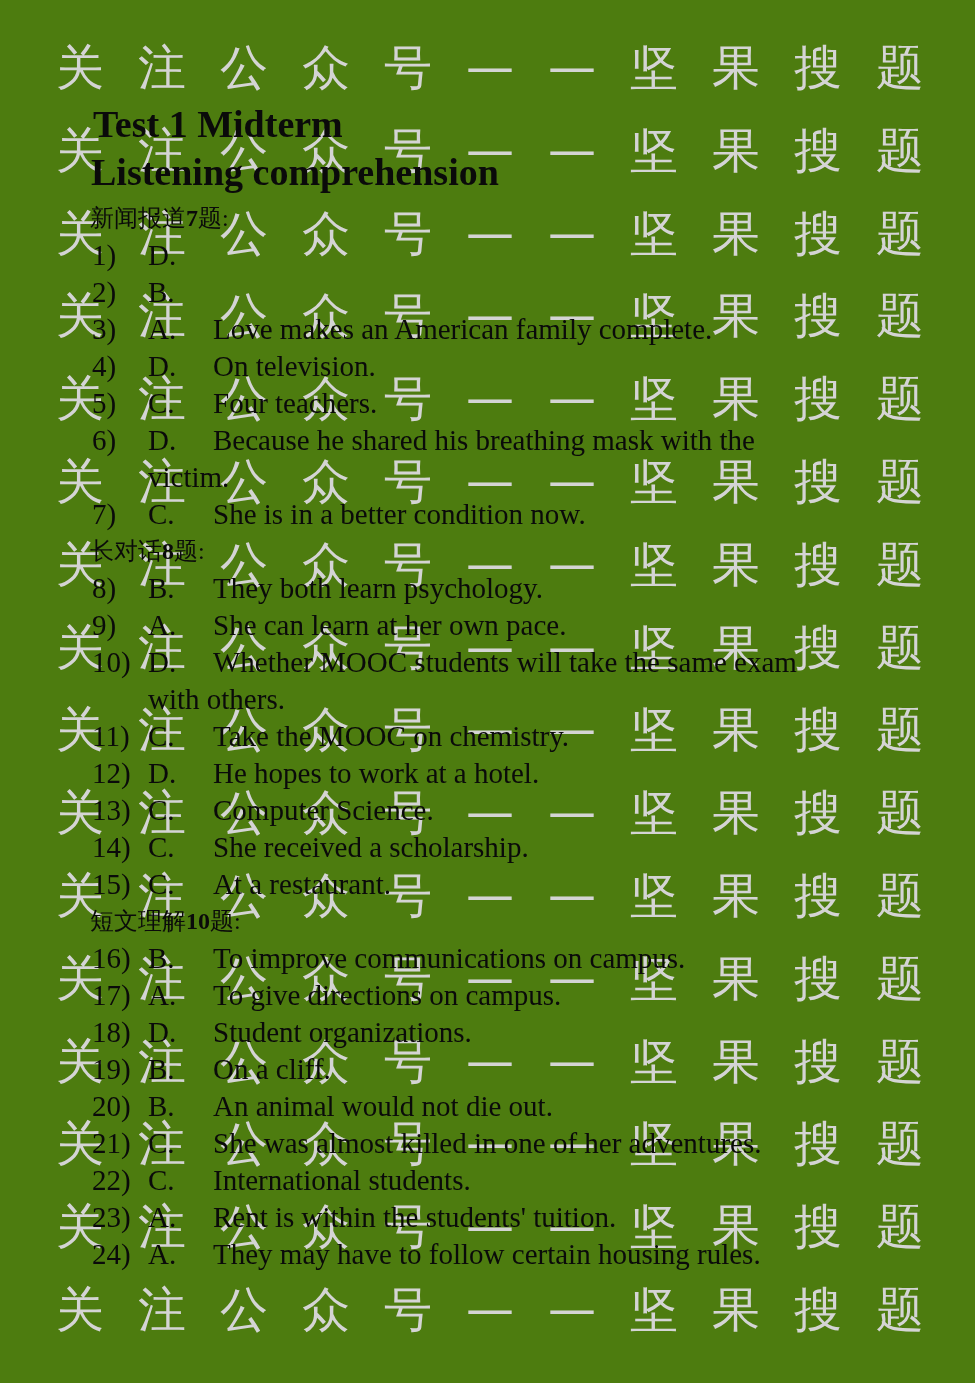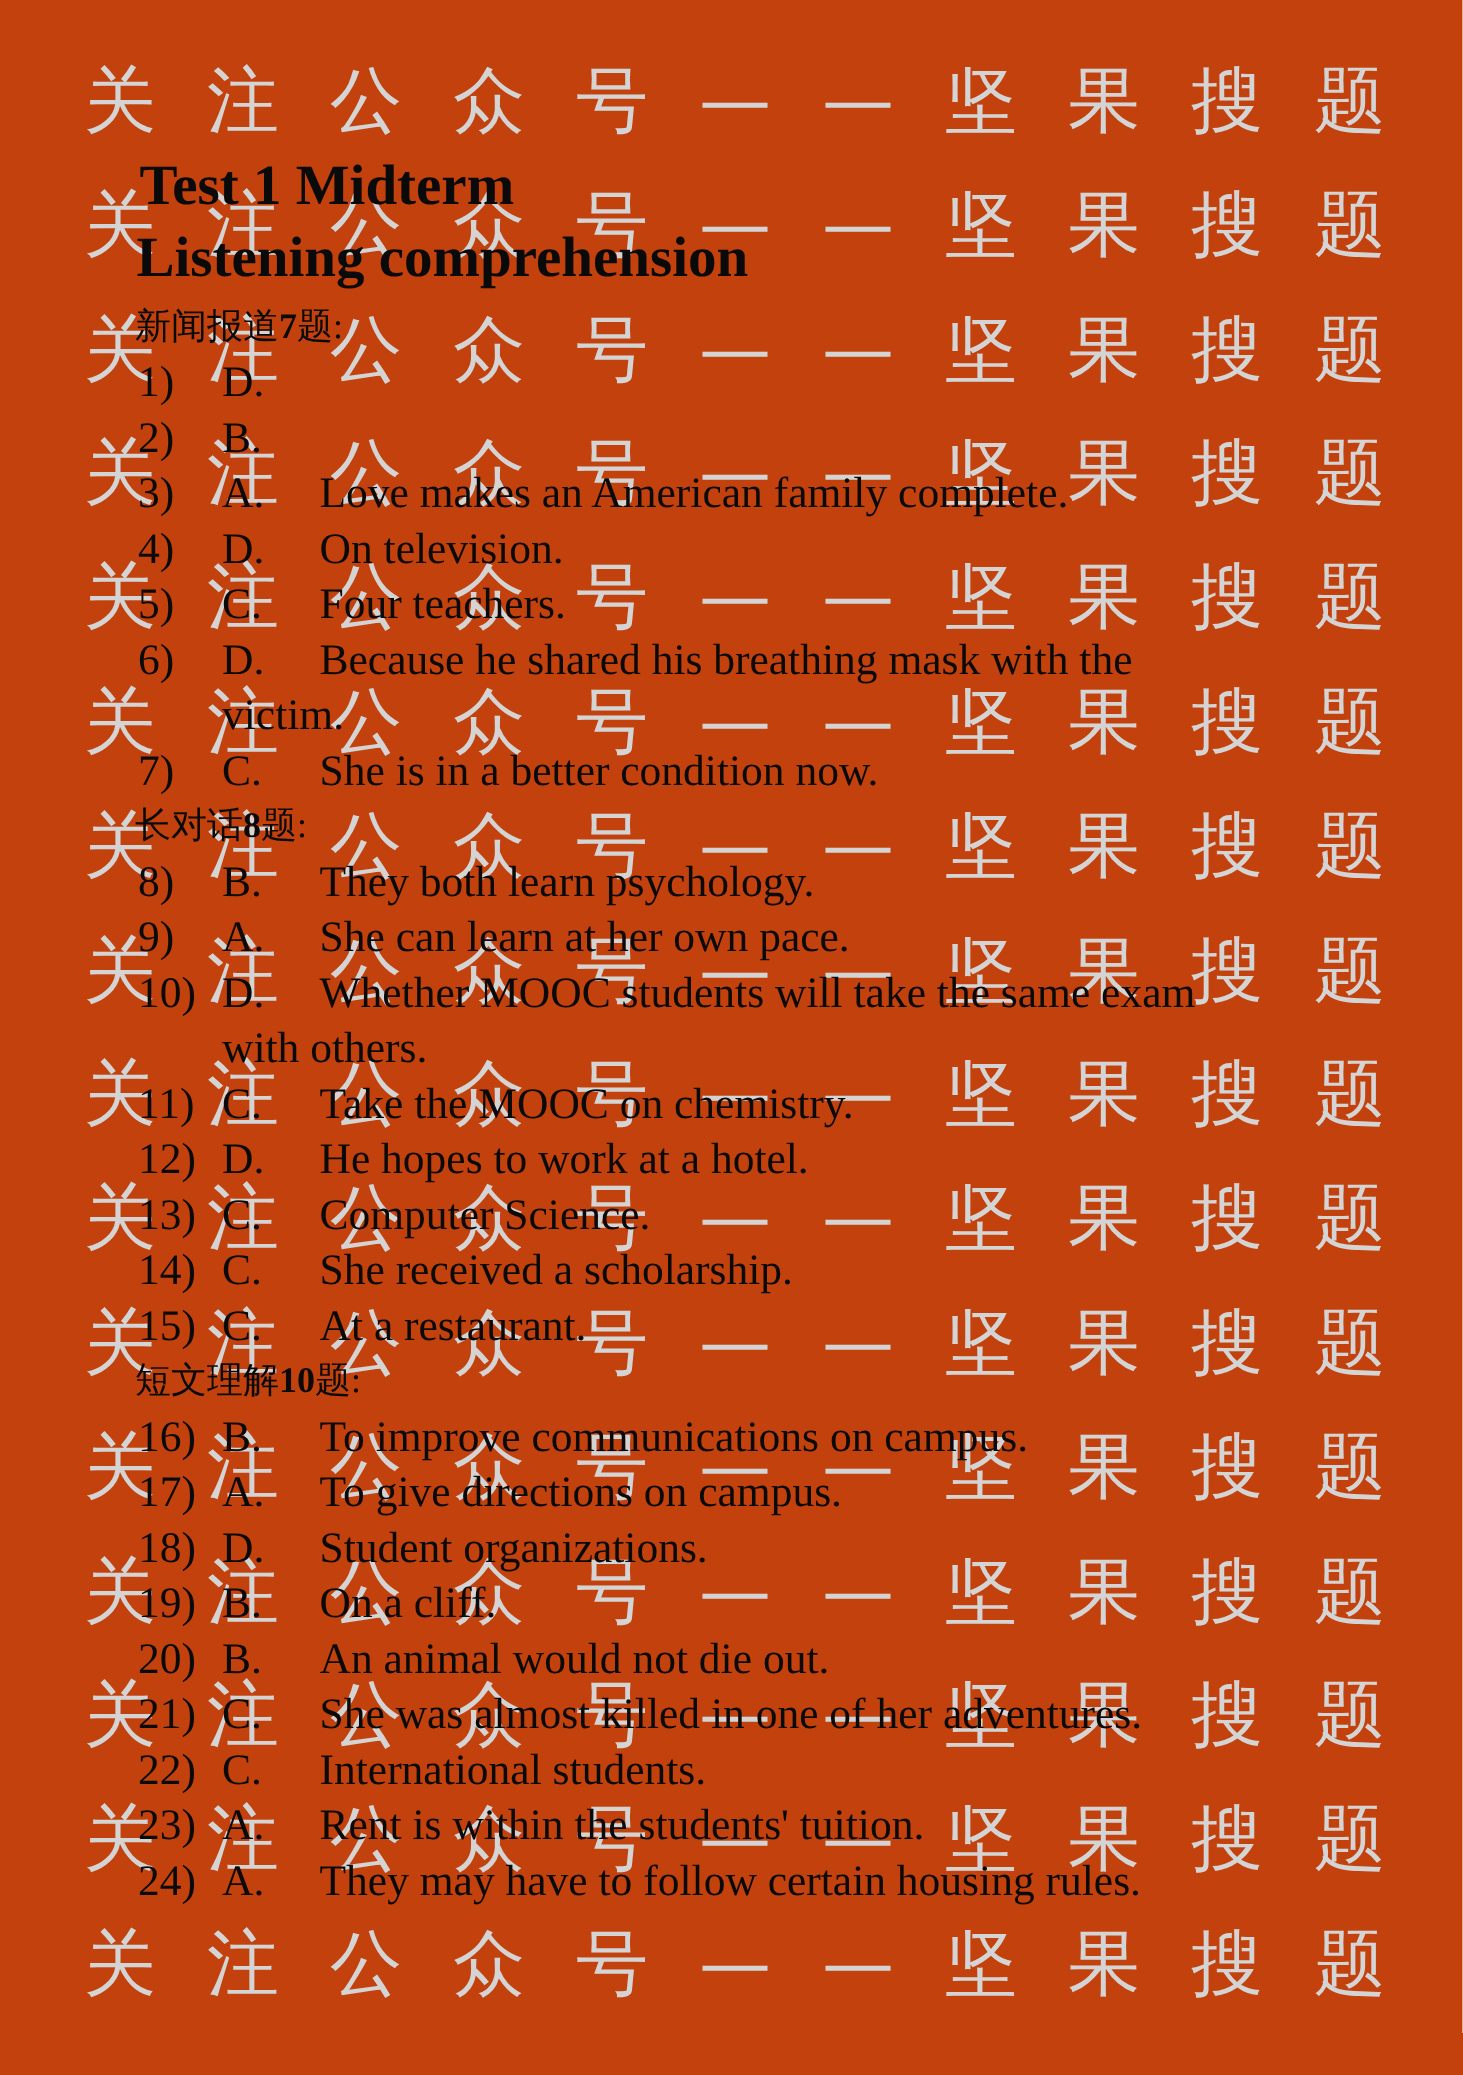--- a/index.html
+++ b/index.html
@@ -4,21 +4,21 @@
 <style>
   html, body {
     margin: 0;
     padding: 0;
     background: #ffffff;
   }
   .page {
     position: relative;
     width: 975px;
     height: 1383px;
-    background: #c2410c;
+    background: #4d7c0f;
     overflow: hidden;
     font-family: "Liberation Serif", serif;
     color: #0a0a0a;
   }
   
   .watermark-layer {
     position: absolute;
     top: 26px;
     left: 56px;
     z-index: 0;

